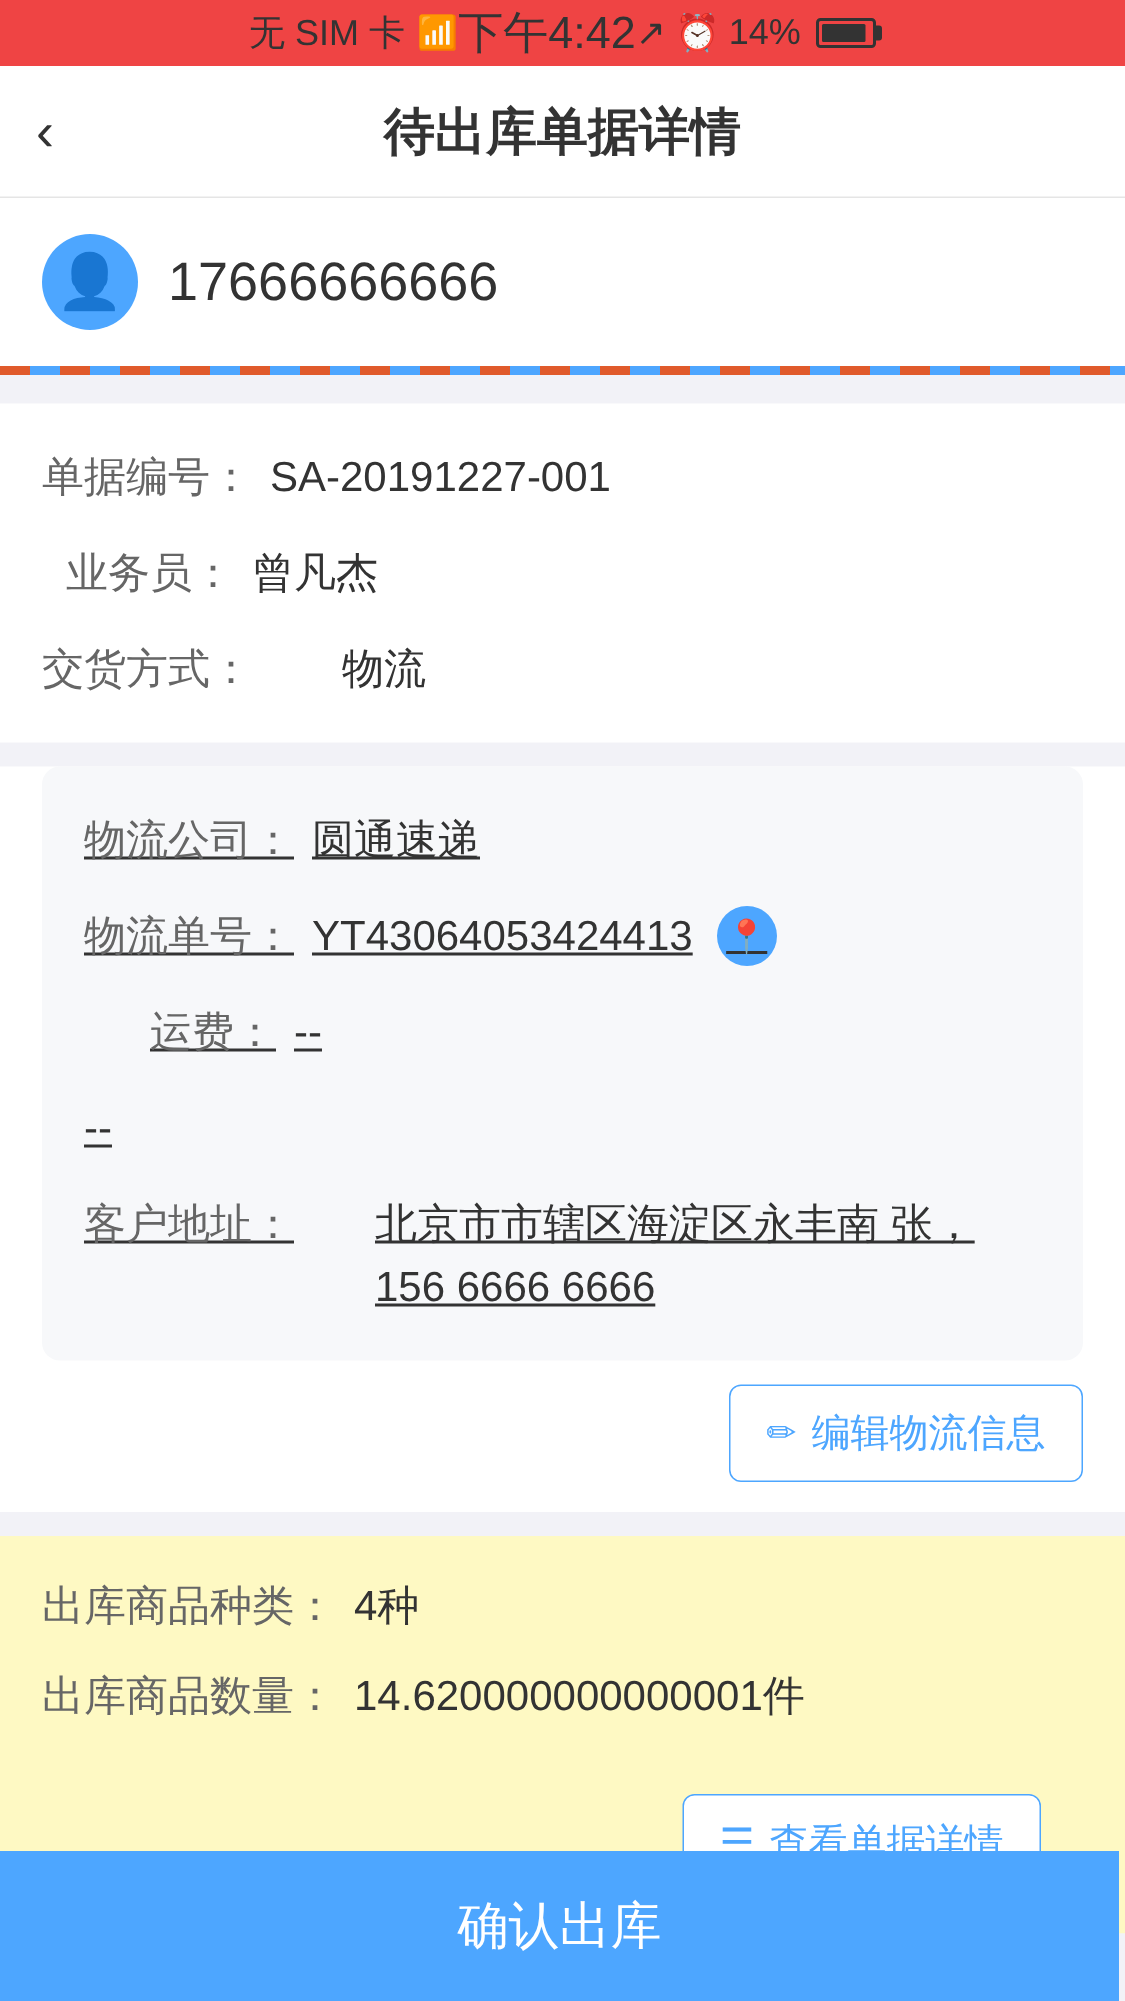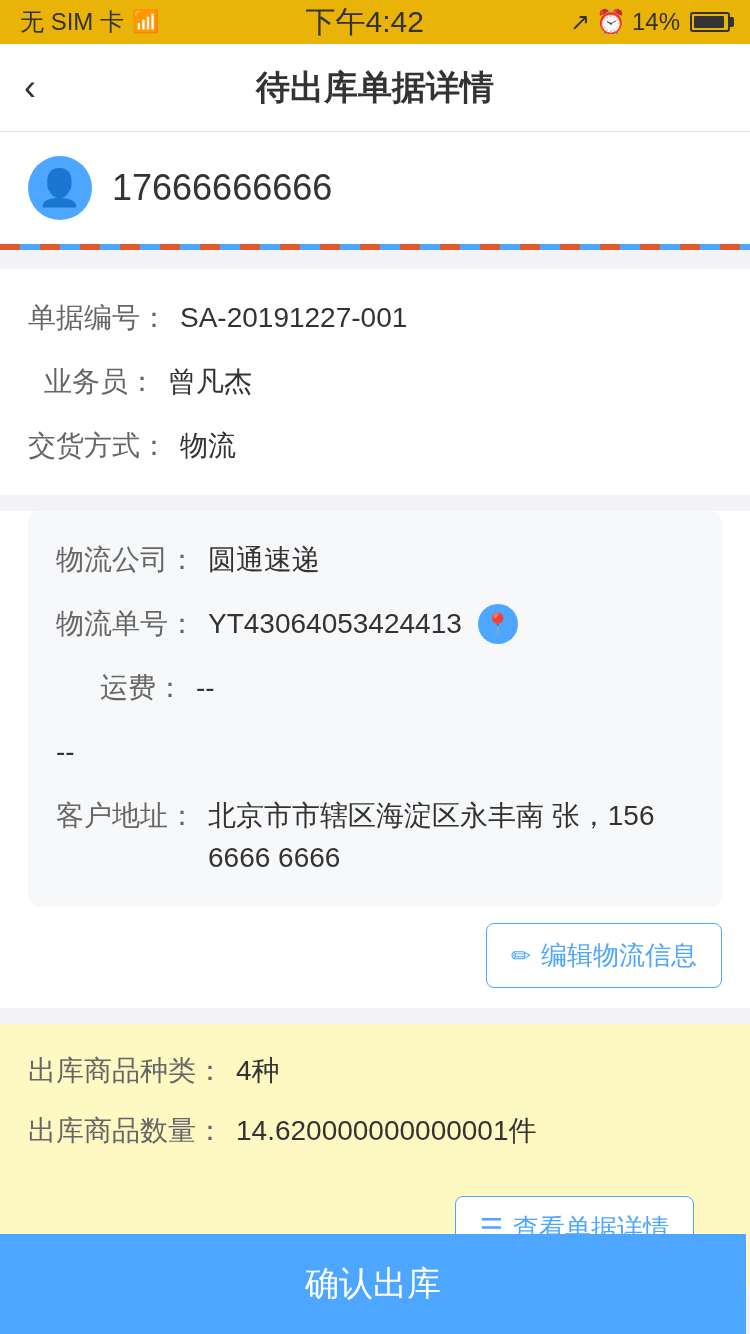--- a/index.html
+++ b/index.html
@@ -10,24 +10,24 @@
       font-family: -apple-system, "PingFang SC", "Helvetica Neue", Arial, sans-serif;
       background: #f2f2f7;
       font-size: 28px;
       color: #333;
     }
 
     
     .status-bar {
       width: 100%;
       height: 44px;
-      background: #eab308;
-      display: flex;
-      align-items: center;
-      justify-content: space-between;
+      background: #ef4444;
+      display: flex;
+      align-items: center;
+      justify-content: center;
       padding: 0 20px;
       font-size: 24px;
       color: #333;
     }
     .status-left { display: flex; align-items: center; gap: 8px; }
     .status-center { font-size: 30px; font-weight: 500; }
     .status-right { display: flex; align-items: center; gap: 6px; font-size: 24px; }
     .wifi-icon { font-size: 22px; }
     .battery-bar {
       display: inline-block;
@@ -119,48 +119,49 @@
       margin-bottom: 16px;
       margin-top: 19px;
     }
     .info-row {
       display: flex;
       align-items: flex-start;
       margin-bottom: 22px;
       font-size: 28px;
       line-height: 1.5;
     }
-    .info-row:last-child { margin-bottom: 0; }
+    .info-row:last-child { margin-bottom: 0; gap: 48px; }
     .info-label {
       color: #666;
       min-width: 140px;
       text-align: right;
       padding-right: 12px;
       flex-shrink: 0;
     }
     .info-value {
       color: #333;
       flex: 1;
     }
 
     
     .logistics-card {
       background: #f7f8fa;
       border-radius: 12px;
       margin: 16px 28px;
       padding: 28px;
+      text-decoration: underline;
     }
     .logistics-row {
       display: flex;
       align-items: flex-start;
       margin-bottom: 22px;
       font-size: 28px;
       line-height: 1.5;
     }
-    .logistics-row:last-child { margin-bottom: 0; }
+    .logistics-row:last-child { margin-bottom: 0; gap: 42px; }
     .logistics-label {
       color: #666;
       min-width: 140px;
       text-align: right;
       padding-right: 12px;
       flex-shrink: 0;
     }
     .logistics-value {
       color: #333;
       flex: 1;

